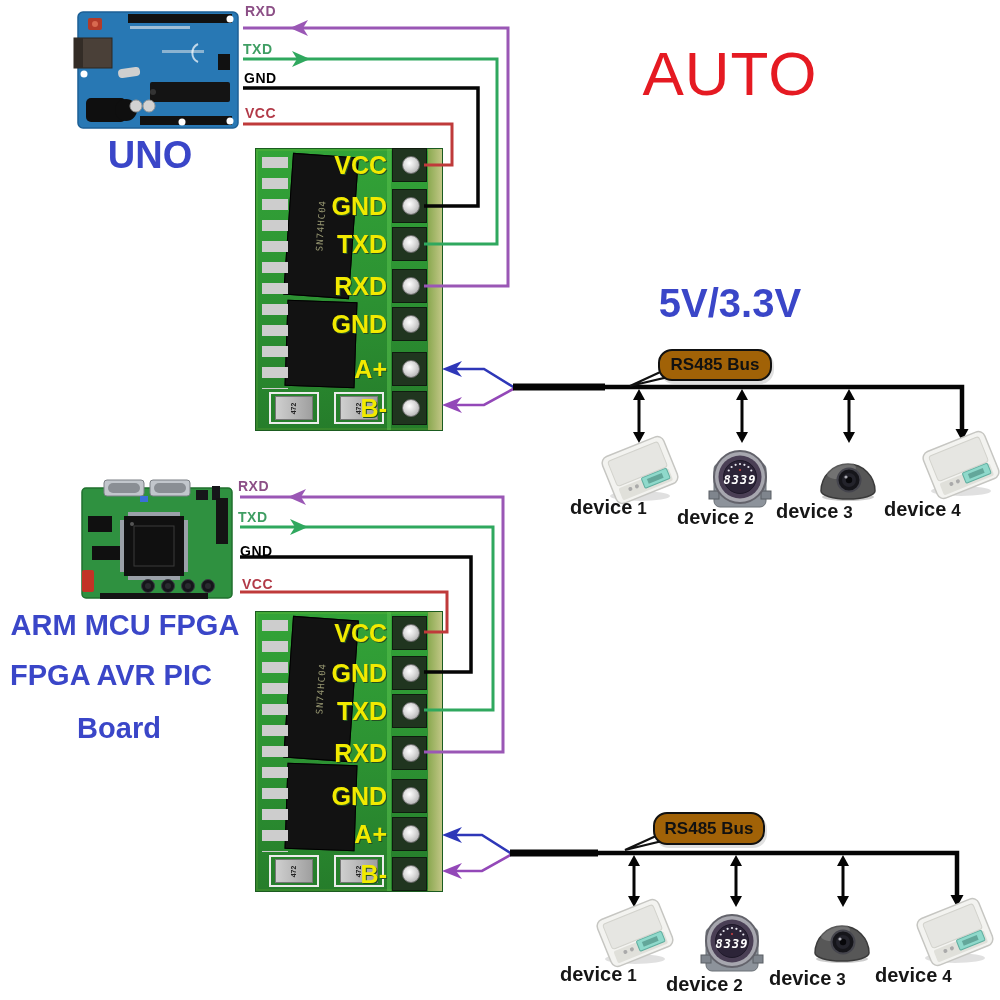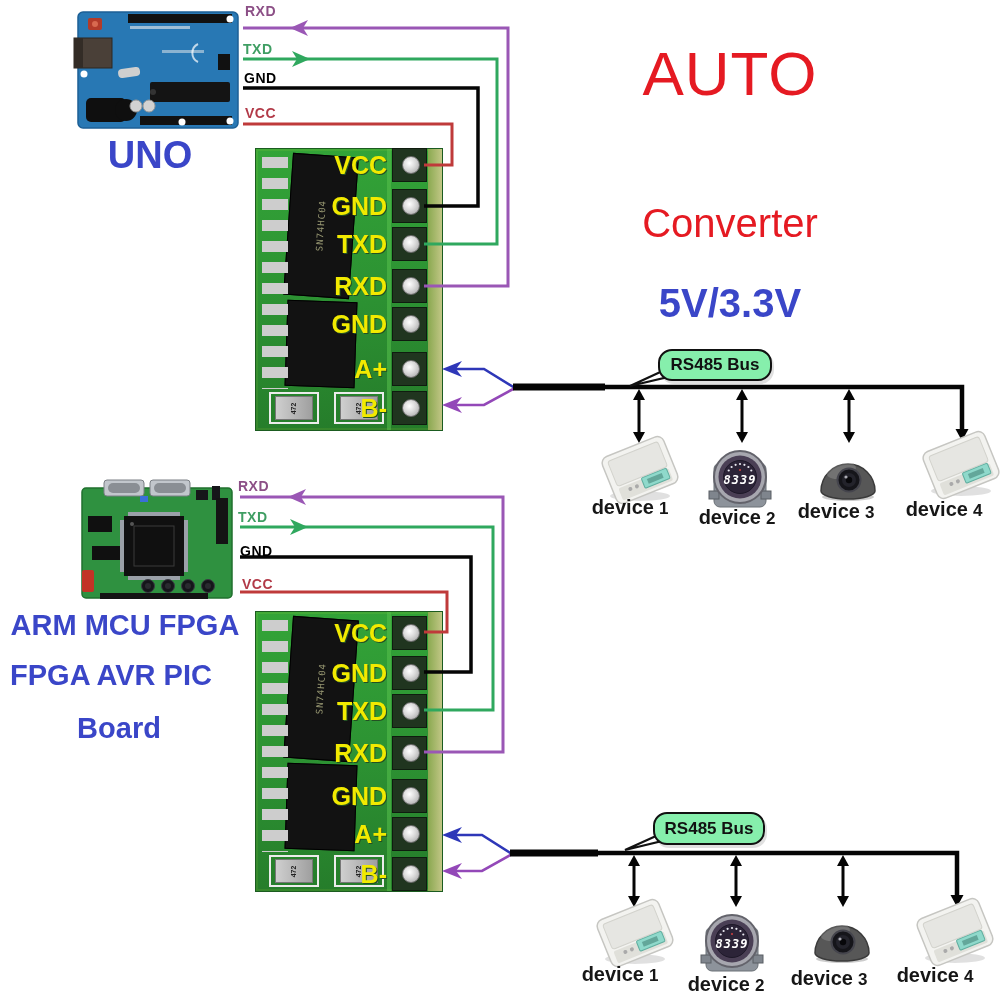--- a/index.html
+++ b/index.html
@@ -15,24 +15,24 @@
   .title-l3{left:600px;top:201px;width:260px;font-size:40px;text-align:center;z-index:8;}
   .title-l4{left:600px;top:281px;width:260px;font-size:40px;text-align:center;z-index:8;}
   .uno-label{left:95px;top:134px;width:110px;font-size:38px;text-align:center;z-index:8;}
   .mcu1{left:2px;top:609px;width:246px;font-size:29px;text-align:center;z-index:8;}
   .mcu2{left:0px;top:659px;width:222px;font-size:29px;text-align:center;z-index:8;}
   .mcu3{left:8px;top:712px;width:222px;font-size:29px;text-align:center;z-index:8;}
 
   .wlabel{font-size:14px;font-weight:bold;z-index:8;letter-spacing:.5px;}
   .c-rxd{color:#8c4f86;} .c-txd{color:#3f9e63;} .c-gnd{color:#000;} .c-vcc{color:#b23a48;}
 
-  .dev-label{width:120px;text-align:center;font-size:20px;font-weight:bold;color:#161616;z-index:8;}
+  .dev-label{width:120px;font-size:20px;font-weight:bold;color:#161616;z-index:8;}
   .dev-num{font-size:17px;margin-left:5px;}
 
-  .bubble{z-index:9;background:#86efac;border:2.5px solid #111;border-radius:14px;
+  .bubble{z-index:9;background:#a16207;border:2.5px solid #111;border-radius:14px;
           display:flex;align-items:center;justify-content:center;
           font-size:17px;font-weight:bold;color:#111;box-shadow:2px 3px 0 rgba(0,0,0,0.12);}
   .bubble-top{left:658px;top:349px;width:110px;height:28px;}
   .bubble-bot{left:653px;top:812px;width:108px;height:29px;}
 
   
   .module{position:absolute;left:255px;width:188px;z-index:2;
           background:linear-gradient(175deg,#33a438 0%,#2c9132 55%,#257b2a 100%);
           border:1px solid #1b5c20;box-sizing:border-box;
           box-shadow:inset 0 0 0 2px rgba(255,255,60,0.08);}
@@ -342,21 +342,20 @@
     <use href="#dev-gauge" transform="translate(740,477)"></use>
     <use href="#dev-camera" transform="translate(848,477)"></use>
     <use href="#dev-scale" transform="translate(961,465)"></use>
     <use href="#dev-scale" transform="translate(635,933)"></use>
     <use href="#dev-gauge" transform="translate(732,941)"></use>
     <use href="#dev-camera" transform="translate(842,939)"></use>
     <use href="#dev-scale" transform="translate(955,932)"></use>
   </svg>
 
   <div class="abs t-red title-auto">AUTO</div>
-  <div class="abs t-red title-l3">Converter</div>
   <div class="abs t-blue title-l4">5V/3.3V</div>
 
   <div class="abs t-blue mcu1">ARM MCU FPGA</div>
   <div class="abs t-blue uno-label">UNO</div>
   <div class="abs t-blue mcu2">FPGA AVR PIC</div>
   <div class="abs t-blue mcu3">Board</div>
 
   <div class="abs wlabel c-rxd" style="left:245px;top:3px">RXD</div>
   <div class="abs wlabel c-txd" style="left:243px;top:41px">TXD</div>
   <div class="abs wlabel c-gnd" style="left:244px;top:70px">GND</div>

